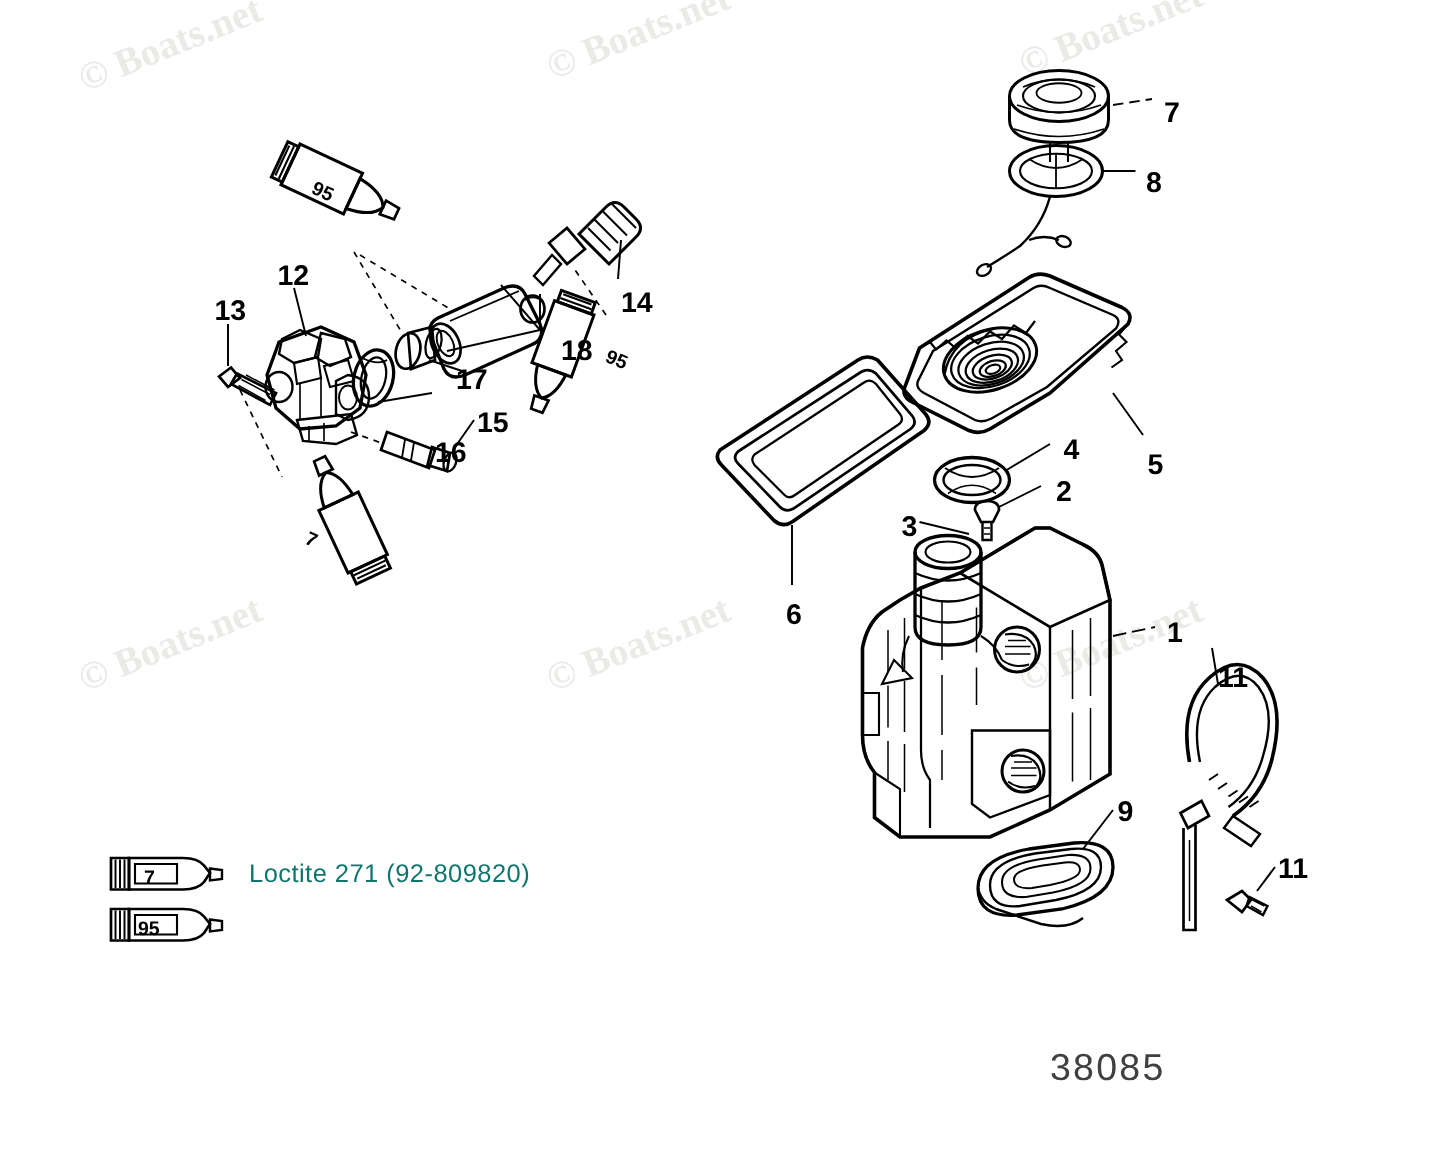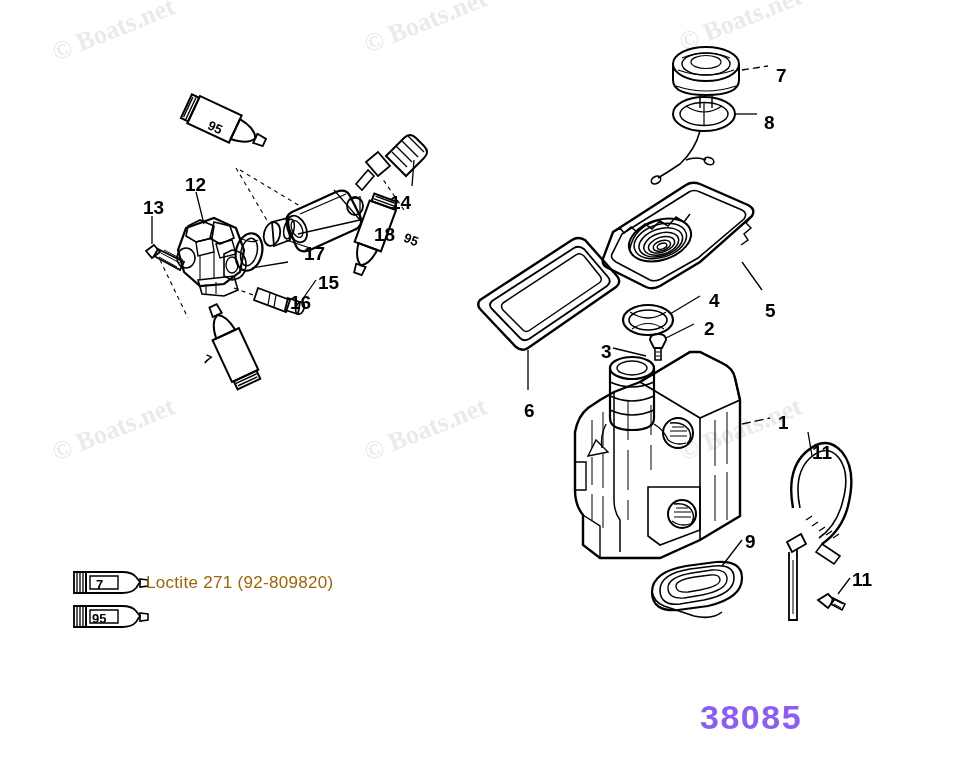--- a/index.html
+++ b/index.html
@@ -40,34 +40,34 @@
     font-size:13px;
     color:#000;
     transform-origin:50% 50%;
   }
 
   .legend{position:absolute;left:70px;top:566px;}
   .legrow{display:flex;align-items:center;height:34px;}
   .legtext{
     font-family:"Liberation Sans", sans-serif;
     font-size:17px;
-    color:#a16207;
-    margin-left:8px;
+    color:#0f766e;
+    margin-left:28px;
     letter-spacing:.3px;
   }
   .legicon{width:68px;height:24px;position:relative;}
 
   .drawno{
     position:absolute;
     left:700px;top:698px;
     font-family:"Liberation Sans", sans-serif;
-    font-weight:bold;
-    font-size:34px;
+    font-weight:normal;
+    font-size:25px;
     letter-spacing:1.5px;
-    color:#8b5cf6;
+    color:#404040;
   }
   .ln{stroke:#000;fill:none;}
 </style>
 </head>
 <body>
 
 <div id="stage">
 
   <div id="wm-layer">
       <div class="wm" style="left: 48px; top: 40px; font-size: 26px; transform: rotate(-22deg);">© Boats.net</div>
@@ -398,21 +398,21 @@
       <div class="callout n" style="left: 709px; top: 290px;">4</div>
       <div class="callout n" style="left: 765px; top: 300px;">5</div>
       <div class="callout n" style="left: 524px; top: 400px;">6</div>
       <div class="callout n" style="left: 776px; top: 65px;">7</div>
       <div class="callout n" style="left: 764px; top: 112px;">8</div>
       <div class="callout n" style="left: 745px; top: 531px;">9</div>
       <div class="callout n" style="left: 812px; top: 442px;">11</div>
       <div class="callout n" style="left: 852px; top: 569px;">11</div>
       <div class="callout n" style="left: 185px; top: 174px;">12</div>
       <div class="callout n" style="left: 143px; top: 197px; text-align: center;">13</div>
-      <div class="callout n" style="left: 390px; top: 192px;">14</div>
+      <div class="callout n" style="left: 414px; top: 192px;">14</div>
       <div class="callout n" style="left: 318px; top: 272px;">15</div>
       <div class="callout n" style="left: 290px; top: 258px; margin-top: 34px;">16</div>
       <div class="callout n" style="left: 304px; top: 243px;">17</div>
       <div class="callout n" style="left: 360px; top: 224px; margin-left: 14px;">18</div>
     </div>
 
   <div id="tube-layer">
       <div class="tubenum" style="left: 208px; top: 120px; transform: rotate(25deg);">95</div>
       <div class="tubenum" style="left: 404px; top: 232px; transform: rotate(22deg);">95</div>
       <div class="tubenum" style="left: 204px; top: 352px; transform: rotate(25deg);">7</div>

